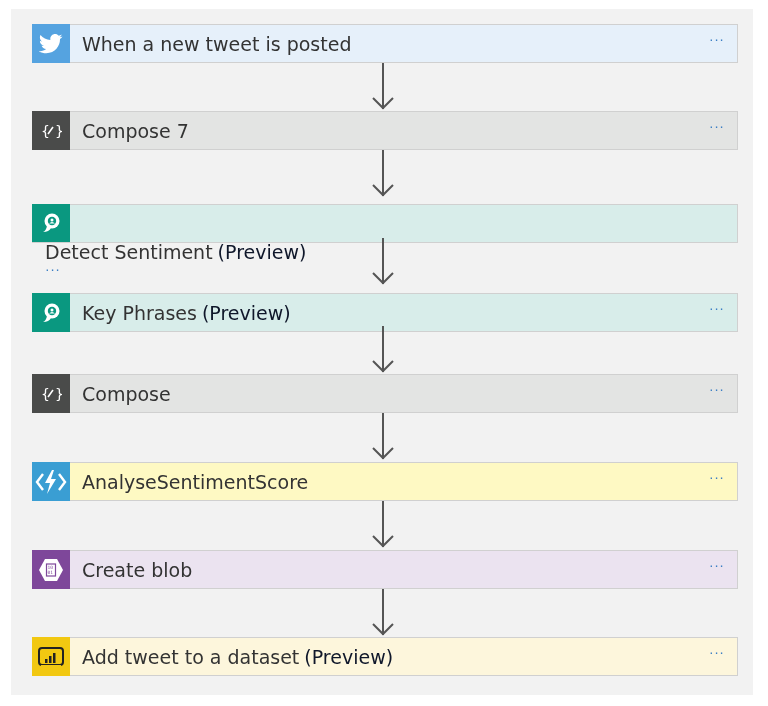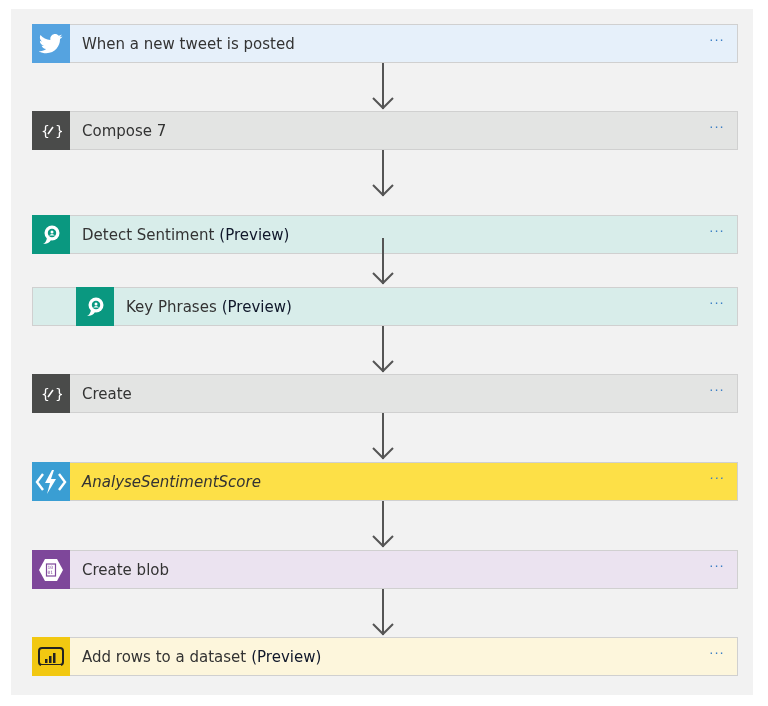--- a/index.html
+++ b/index.html
@@ -2,21 +2,21 @@
 <html><head>
 <meta charset="utf-8">
 <style>
   html, body { margin: 0; padding: 0; background: #ffffff; }
   body { width: 768px; height: 706px; position: relative; overflow: hidden;
          font-family: "DejaVu Sans", "Liberation Sans", sans-serif; }
   .canvas { position: absolute; left: 11px; top: 9px; width: 742px; height: 686px; background: #f2f2f2; }
   .card { position: absolute; left: 21px; width: 706px; height: 39px; box-sizing: border-box;
           border: 1px solid #d0d0d0; display: flex; align-items: stretch; }
   .card .icon { width: 38px; flex: 0 0 38px; display: flex; align-items: center; justify-content: center; margin: -1px 0 -1px -1px; }
-  .card .title { flex: 1; display: flex; align-items: center; padding-left: 12px; font-size: 15px; color: #333333; white-space: nowrap; }
+  .card .title { flex: 1; display: flex; align-items: center; padding-left: 12px; font-size: 19px; color: #333333; white-space: nowrap; }
   .card .title .preview { color: #0f172a; margin-left: 5px; }
   .card .more { width: 40px; display: flex; align-items: center; justify-content: center; color: #3c7fc4; font-size: 13px; letter-spacing: 1px; cursor: pointer; padding-bottom: 6px; }
   .arrow { position: absolute; left: 361px; width: 22px; height: 48px; }
 </style>
 </head>
 <body>
 
 <div class="canvas">
 
   <div class="card" style="top:15px;background:#e6f0fa;">
@@ -46,42 +46,42 @@
     <div class="title">
         <span>Compose 7</span>
       </div>
     <div class="more">···</div>
   </div>
   <svg class="arrow" style="top:141px;" viewBox="0 0 22 48">
       <line x1="11" y1="0" x2="11" y2="46" stroke="#555" stroke-width="2"></line>
       <polyline points="1,35 11,45 21,35" fill="none" stroke="#555" stroke-width="2"></polyline>
     </svg>
 
-  <div class="card" style="top:206px;background:#d8edea;">
+  <div class="card" style="top:195px;background:#d8edea;flex-direction:column;">
     <div class="icon" style="background:#0a9880;">
       <svg width="20" height="22" viewBox="0 0 20 22">
           <circle cx="11" cy="9" r="7.5" fill="#fff"></circle>
           <path d="M6 14 Q5 19 2 20 Q8 20 10 16 Z" fill="#fff"></path>
           <circle cx="11" cy="9" r="4.2" fill="#0a9880"></circle>
           <circle cx="11" cy="8" r="1.5" fill="#fff"></circle>
           <path d="M8 11.5 Q11 8.5 14 11.5 Z" fill="#fff"></path>
         </svg>
     </div>
     <div class="title">
         <span>Detect Sentiment</span>
         <span class="preview">(Preview)</span>
       </div>
     <div class="more">···</div>
   </div>
   <svg class="arrow" style="top:229px;" viewBox="0 0 22 48">
       <line x1="11" y1="0" x2="11" y2="46" stroke="#555" stroke-width="2"></line>
       <polyline points="1,35 11,45 21,35" fill="none" stroke="#555" stroke-width="2"></polyline>
     </svg>
 
-  <div class="card" style="top:278px;background:#d8edea;padding-left:44px;">
+  <div class="card" style="top:284px;background:#d8edea;">
     <div class="icon" style="background:#0a9880;">
       <svg width="20" height="22" viewBox="0 0 20 22">
           <circle cx="11" cy="9" r="7.5" fill="#fff"></circle>
           <path d="M6 14 Q5 19 2 20 Q8 20 10 16 Z" fill="#fff"></path>
           <circle cx="11" cy="9" r="4.2" fill="#0a9880"></circle>
           <circle cx="11" cy="8" r="1.5" fill="#fff"></circle>
           <path d="M8 11.5 Q11 8.5 14 11.5 Z" fill="#fff"></path>
         </svg>
     </div>
     <div class="title">
@@ -97,30 +97,30 @@
 
   <div class="card" style="top:365px;background:#e3e4e3;">
     <div class="icon" style="background:#4a4b4a;">
       <svg width="22" height="18" viewBox="0 0 22 18">
           <text x="1" y="14" fill="#fff" font-size="14" font-family="DejaVu Sans, sans-serif">{</text>
           <text x="15" y="14" fill="#fff" font-size="14" font-family="DejaVu Sans, sans-serif">}</text>
           <line x1="8" y1="12" x2="13" y2="5" stroke="#fff" stroke-width="1.6"></line>
         </svg>
     </div>
     <div class="title">
-        <span>Create</span>
+        <span>Compose</span>
       </div>
     <div class="more">···</div>
   </div>
   <svg class="arrow" style="top:404px;" viewBox="0 0 22 48">
       <line x1="11" y1="0" x2="11" y2="46" stroke="#555" stroke-width="2"></line>
       <polyline points="1,35 11,45 21,35" fill="none" stroke="#555" stroke-width="2"></polyline>
     </svg>
 
-  <div class="card" style="top:453px;background:#fde047;font-style:italic;">
+  <div class="card" style="top:453px;background:#fef9c3;">
     <div class="icon" style="background:#3a9ed3;">
       <svg width="32" height="26" viewBox="0 0 32 26">
           <polyline points="8,5 2,13 8,21" fill="none" stroke="#fff" stroke-width="2.4"></polyline>
           <polyline points="24,5 30,13 24,21" fill="none" stroke="#fff" stroke-width="2.4"></polyline>
           <path d="M17 1 L10 14 L15 14 L12 25 L21 10 L16 10 L19 1 Z" fill="#fff"></path>
         </svg>
     </div>
     <div class="title">
         <span>AnalyseSentimentScore</span>
       </div>
@@ -154,19 +154,19 @@
     <div class="icon" style="background:#f2c811;">
       <svg width="28" height="24" viewBox="0 0 28 24">
           <rect x="2" y="3" width="24" height="17" rx="3" fill="none" stroke="#222" stroke-width="2"></rect>
           <rect x="8" y="14" width="2.5" height="4" fill="#222"></rect>
           <rect x="12" y="11" width="2.5" height="7" fill="#222"></rect>
           <rect x="16" y="8" width="2.5" height="10" fill="#222"></rect>
           <rect x="4" y="20" width="20" height="2" fill="#f2c811"></rect>
         </svg>
     </div>
     <div class="title">
-        <span>Add rows to a dataset</span>
+        <span>Add tweet to a dataset</span>
         <span class="preview">(Preview)</span>
       </div>
     <div class="more">···</div>
   </div>
 
 </div>
 
 </body></html>

